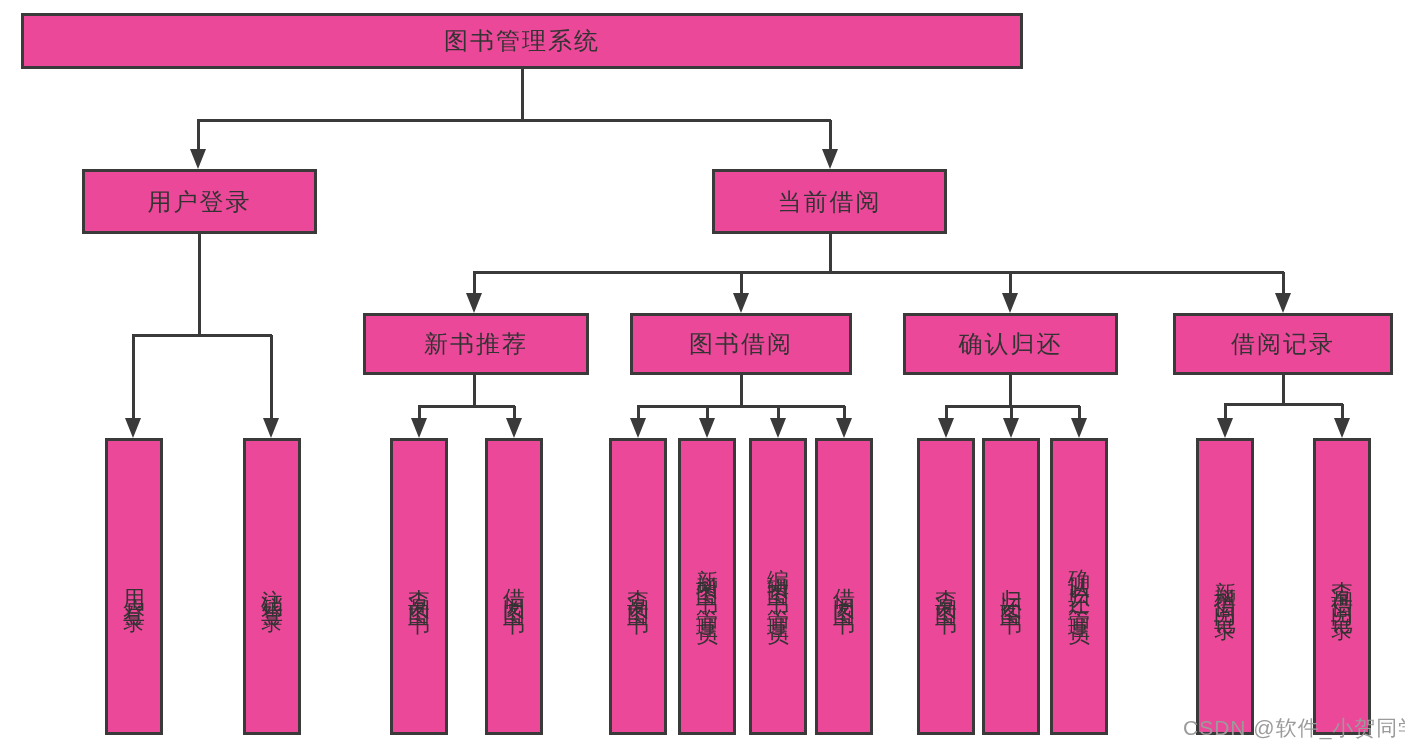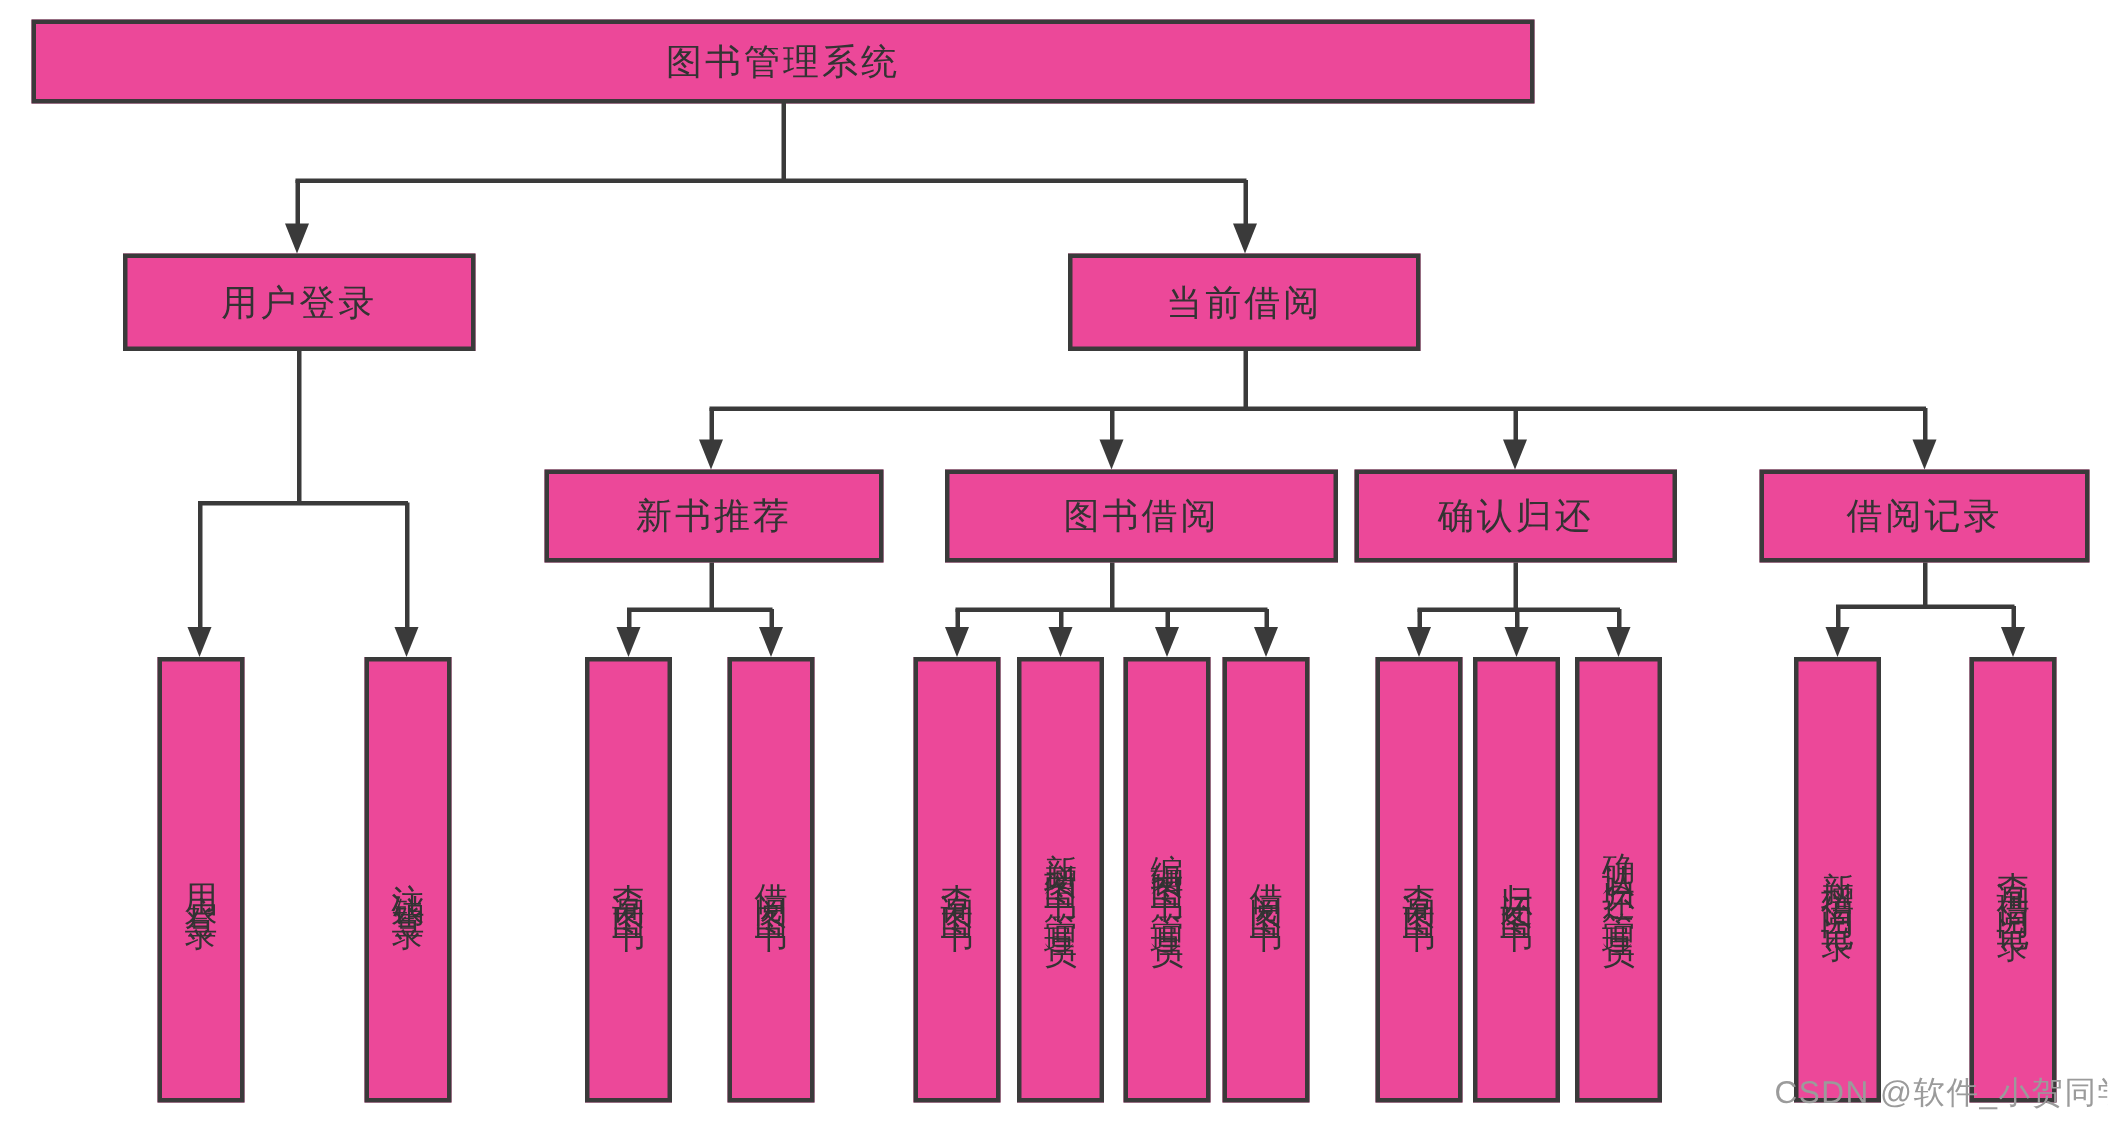--- a/index.html
+++ b/index.html
@@ -57,21 +57,21 @@
 <body>
 
 <div id="stage">
 
   <div class="box horiz" style="left:21px;top:13px;width:1002px;height:56px;">图书管理系统</div>
 
   <div class="box horiz" style="left:82px;top:169px;width:235px;height:65px;">用户登录</div>
   <div class="box horiz" style="left:712px;top:169px;width:235px;height:65px;">当前借阅</div>
 
   <div class="box horiz" style="left:363px;top:313px;width:226px;height:62px;">新书推荐</div>
-  <div class="box horiz" style="left:630px;top:313px;width:262px;height:62px;">图书借阅</div>
+  <div class="box horiz" style="left:630px;top:313px;width:222px;height:62px;">图书借阅</div>
   <div class="box horiz" style="left:903px;top:313px;width:215px;height:62px;">确认归还</div>
   <div class="box horiz" style="left:1173px;top:313px;width:220px;height:62px;">借阅记录</div>
 
   <div class="box vert" style="left:105px;top:438px;width:58px;height:297px;">用户登录</div>
   <div class="box vert" style="left:243px;top:438px;width:58px;height:297px;">注销登录</div>
 
   <div class="box vert" style="left:390px;top:438px;width:58px;height:297px;">查询图书</div>
   <div class="box vert" style="left:485px;top:438px;width:58px;height:297px;">借阅图书</div>
 
   <div class="box vert" style="left:609px;top:438px;width:58px;height:297px;">查询图书</div>

